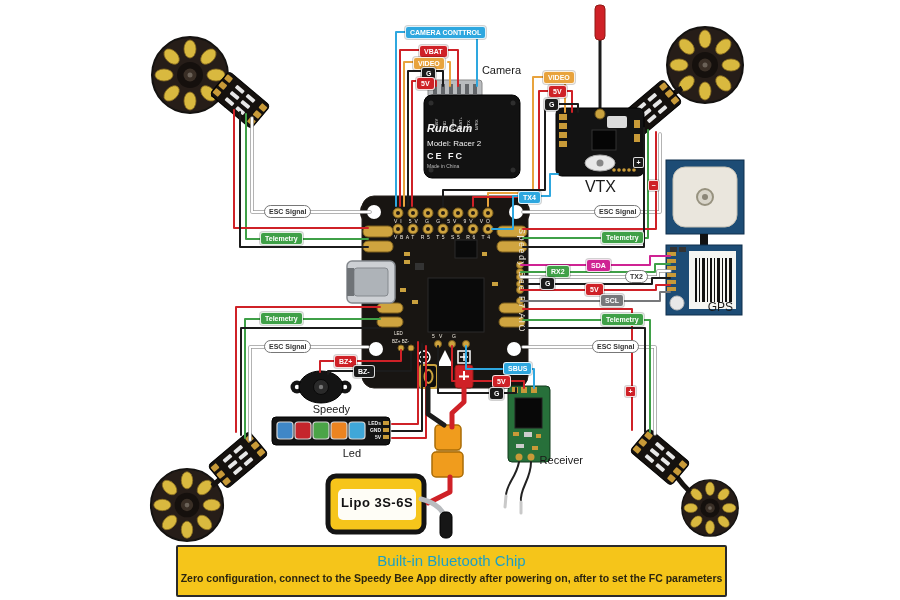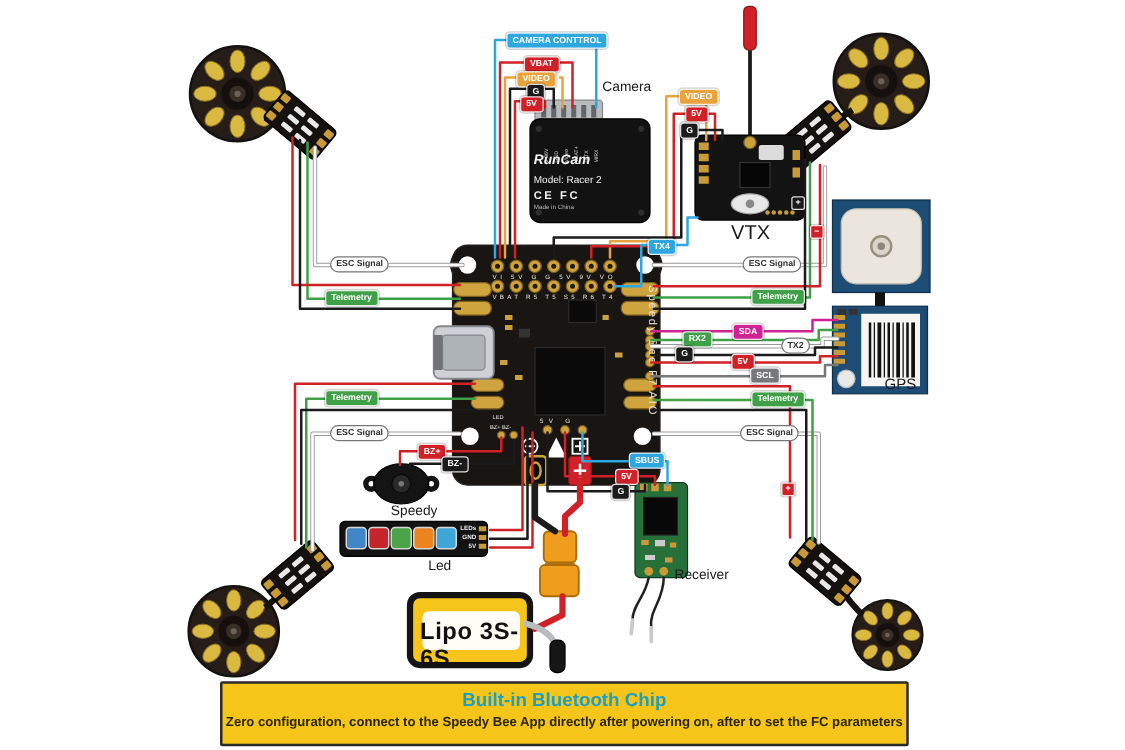--- a/index.html
+++ b/index.html
@@ -15,25 +15,25 @@
   .t-green{background:#3fa047}
   .t-black{background:#1b1b1b}
   .t-magenta{background:#cf2393}
   .t-gray{background:#77787b}
   .t-white{background:#fff;color:#333;border:1px solid #777;box-shadow:none;border-radius:7px}
   .mark{padding:1px 0;width:11px;text-align:center;border-radius:2px;border-width:1px}
   .comp-label{position:absolute;z-index:5;color:#1a1a1a;font-size:11px;text-align:right;white-space:nowrap}
   .cam-text{position:absolute;z-index:5;color:#f2f2f2;white-space:nowrap}
   .led-pin{position:absolute;z-index:5;left:360px;width:21px;text-align:right;color:#eee;
            font-size:5px;font-weight:bold;line-height:1}
-  .bat-label{position:absolute;z-index:5;left:336px;top:495px;width:82px;
-             font-size:19px;font-weight:bold;color:#111;letter-spacing:.5px}
+  .bat-label{position:absolute;z-index:5;left:336px;top:495px;width:82px;text-align:center;
+             font-size:13px;font-weight:bold;color:#111;letter-spacing:.5px}
   .banner{position:absolute;z-index:5;left:176px;top:545px;width:551px;height:52px;
           background:#f5c51a;border:2px solid #2a2a2a;border-radius:2px;text-align:center}
-  .banner-title{margin-top:5px;font-size:15px;font-weight:bold;color:#1d9fc4}
+  .banner-title{margin-top:5px;font-size:15px;font-weight:normal;color:#1d9fc4}
   .banner-subtitle{margin-top:3px;font-size:10.5px;font-weight:bold;color:#2b2510}
 </style>
 </head>
 <body>
 
 <div class="stage">
 
 <svg class="layer" width="900" height="600" viewBox="0 0 900 600">
   <defs>
     <g id="motor">

